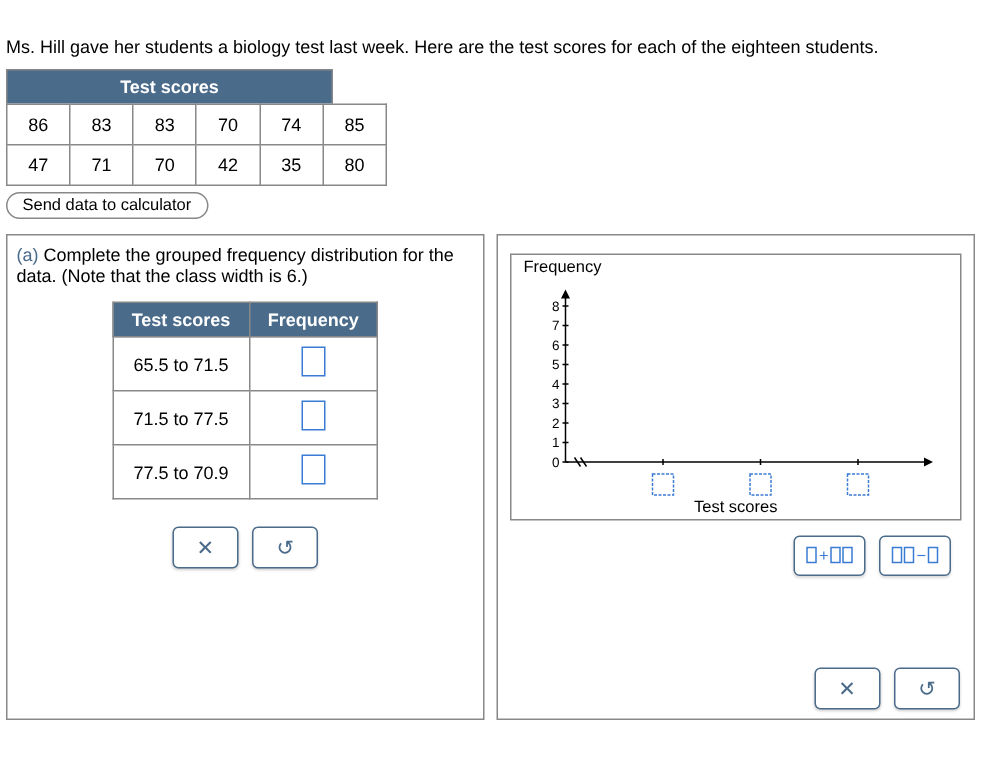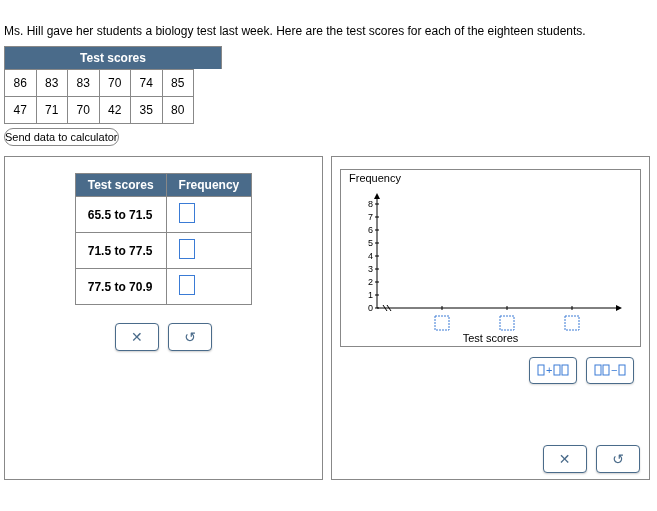--- a/index.html
+++ b/index.html
@@ -16,32 +16,32 @@
     color: #fff;
     font-weight: bold;
     text-align: center;
     padding: 4px 0;
     width: 216px;
     border: 1px solid #888;
     border-bottom: none;
   }
   table.scores {
     border-collapse: collapse;
-    width: 190px;
+    width: 254px;
   }
   table.scores td {
     border: 1px solid #888;
     width: 36px;
     height: 24px;
     text-align: center;
   }
   .sendbtn {
     border: 1px solid #888;
     border-radius: 10px;
-    padding: 2px 0;
+    padding: 2px 10px;
     font-size: 11px;
     background: #fff;
     margin-top: 4px;
     cursor: pointer;
   }
   .panels { display: flex; gap: 8px; }
   .panel {
     border: 1px solid #888;
     padding: 6px;
     position: relative;
@@ -57,23 +57,22 @@
   table.freq th {
     background: #4a6b8a;
     color: #fff;
     font-weight: bold;
     padding: 4px 12px;
     border: 1px solid #888;
   }
   table.freq td {
     border: 1px solid #888;
     padding: 6px 12px;
-    text-align: left;
-    background: #fff;
-    font-weight: bold;
+    text-align: center;
+    background: #fff;
   }
   .inputbox {
     width: 14px;
     height: 18px;
     border: 1px solid #3a7bd5;
     display: inline-block;
     background: #fff;
   }
   .controls { text-align: center; margin-top: 18px; }
   .ctlbtn {
@@ -144,20 +143,24 @@
       <td>80</td>
     </tr>
   </tbody>
     </table>
   <button class="sendbtn">Send data to calculator</button>
 </div>
 
 <div class="panels">
 
   <div class="panel panel-a">
+    <div>
+      <span class="q">(a)</span>
+      <span class="qbody">Complete the grouped frequency distribution for the data. (Note that the class width is 6.)</span>
+    </div>
     <table class="freq">
       <tbody>
           <tr>
         <th>Test scores</th>
         <th>Frequency</th>
       </tr>
       <tr>
         <td>65.5 to 71.5</td>
         <td><span class="inputbox"></span></td>
       </tr>

